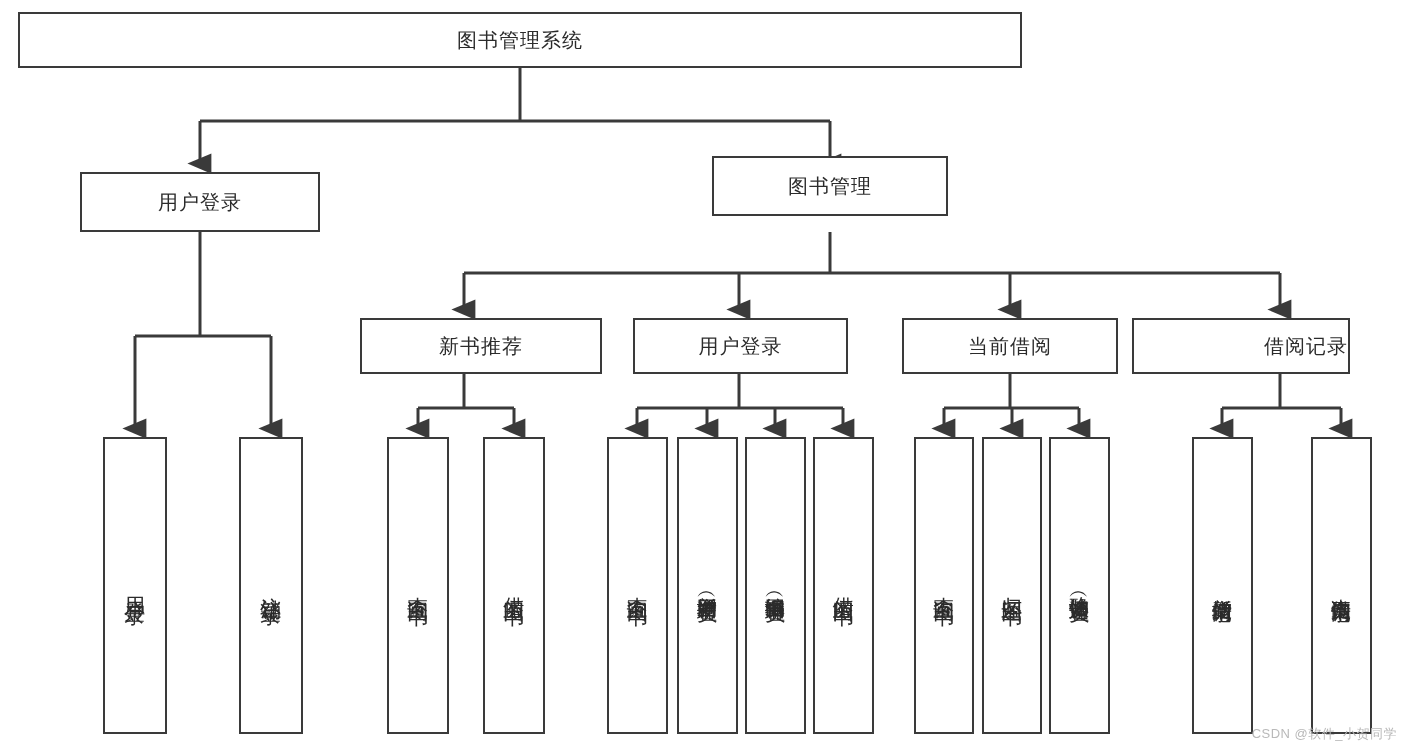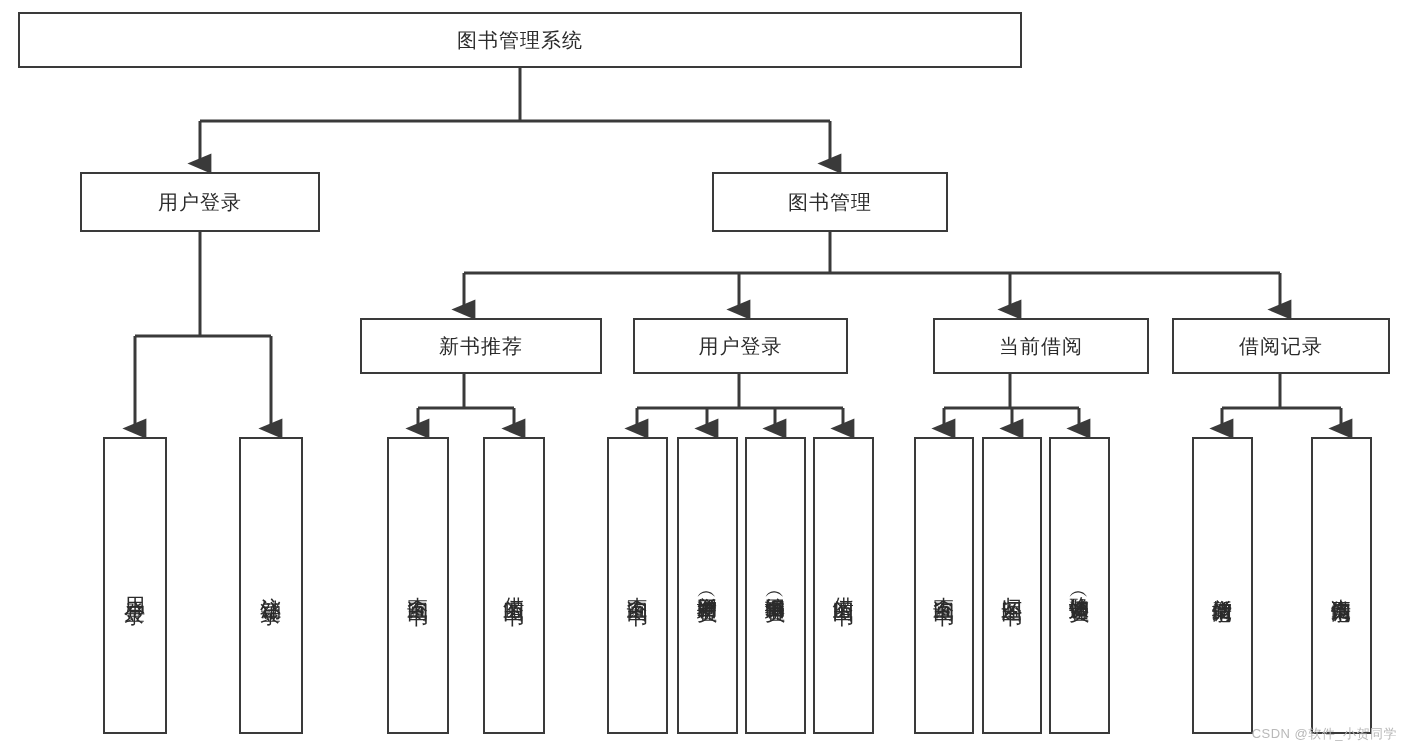--- a/index.html
+++ b/index.html
@@ -102,34 +102,34 @@
     </g>
   </svg>
 
   <div class="node" style="left:18px;top:12px;width:1004px;height:56px;">
     <span class="lbl">图书管理系统</span>
   </div>
 
   <div class="node" style="left:80px;top:172px;width:240px;height:60px;">
     <span class="lbl">用户登录</span>
   </div>
-  <div class="node" style="left:712px;top:172px;width:236px;height:60px;">
+  <div class="node" style="left:712px;top:156px;width:236px;height:60px;">
     <span class="lbl">图书管理</span>
   </div>
 
   <div class="node" style="left:360px;top:318px;width:242px;height:56px;">
     <span class="lbl">新书推荐</span>
   </div>
   <div class="node" style="left:633px;top:318px;width:215px;height:56px;">
     <span class="lbl">用户登录</span>
   </div>
-  <div class="node" style="left:902px;top:318px;width:216px;height:56px;margin-left:31px;">
+  <div class="node" style="left:902px;top:318px;width:216px;height:56px;">
     <span class="lbl">当前借阅</span>
   </div>
-  <div class="node" style="left:1172px;top:318px;width:218px;height:56px;">
+  <div class="node" style="left:1132px;top:318px;width:218px;height:56px;justify-content:flex-end;">
     <span class="lbl">借阅记录</span>
   </div>
 
   <div class="node leaf" style="left:103px;top:437px;width:64px;height:297px;">
     <span class="lbl">用户登录</span>
   </div>
   <div class="node leaf" style="left:239px;top:437px;width:64px;height:297px;">
     <span class="lbl">注销登录</span>
   </div>
 

